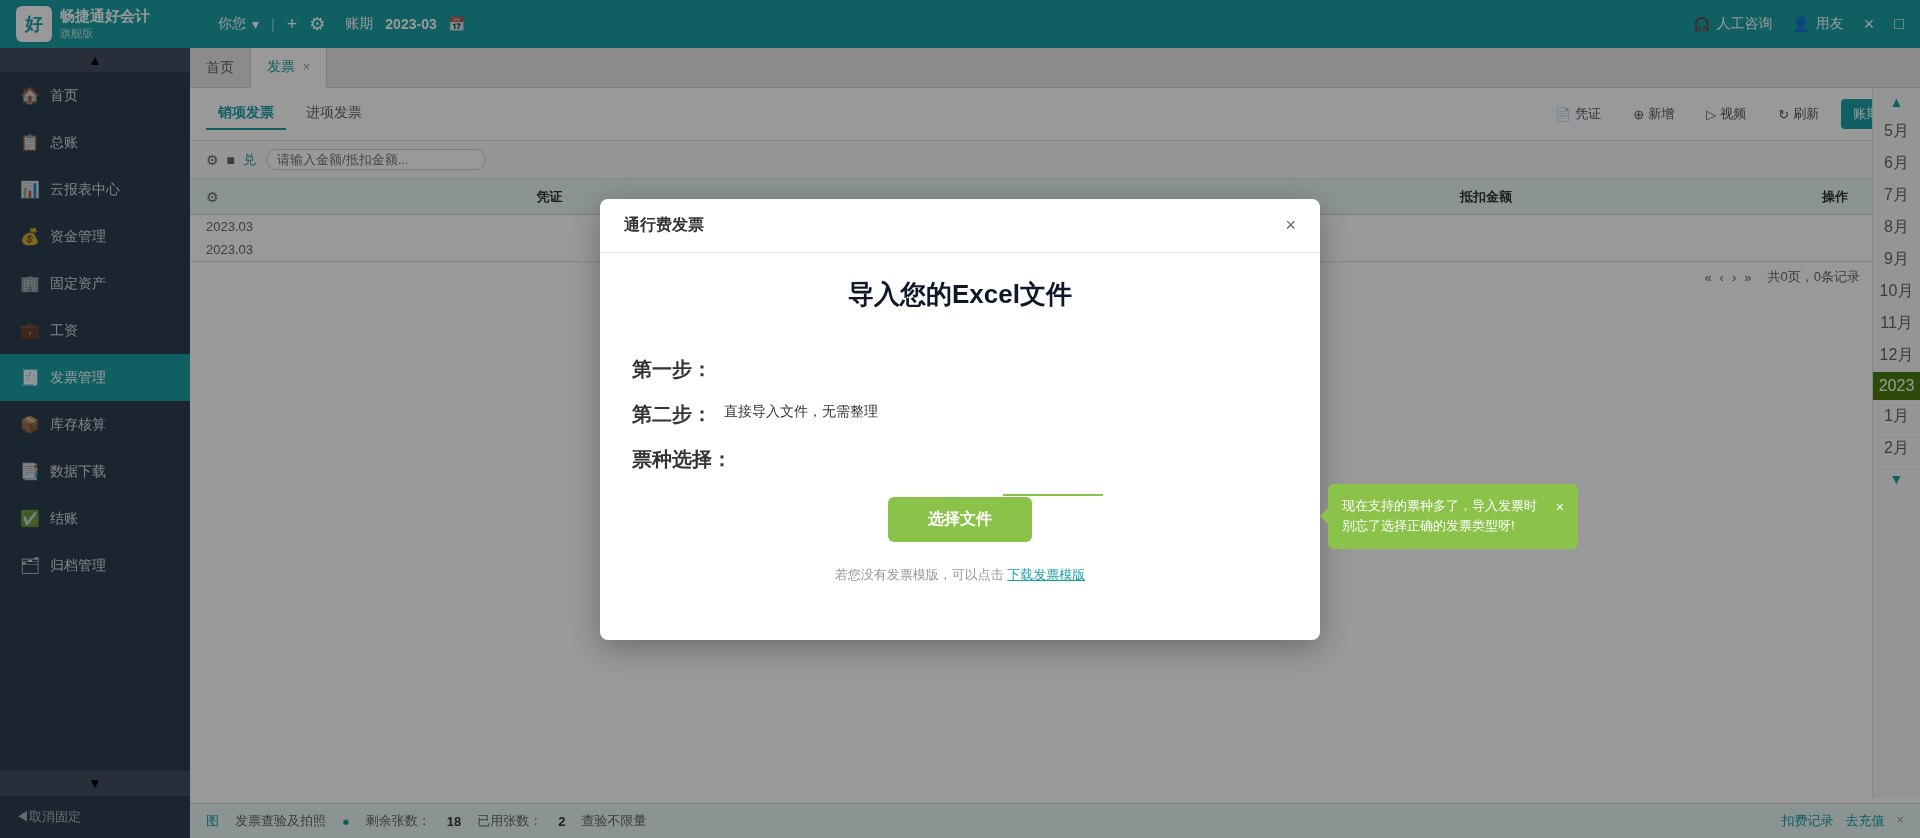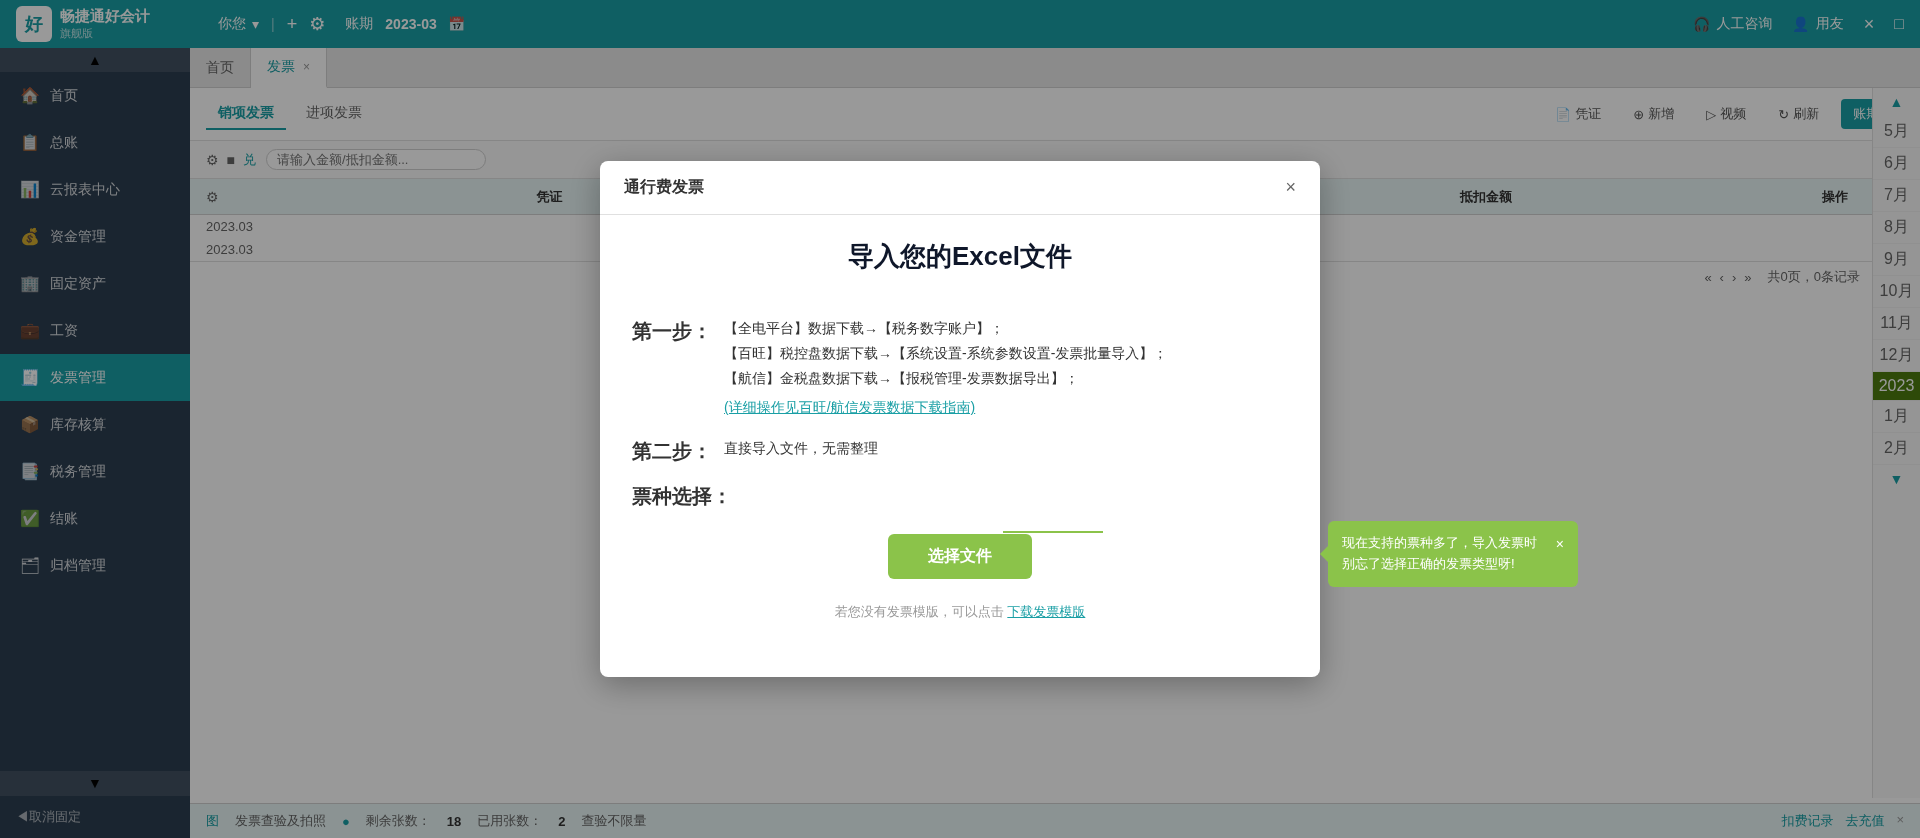--- a/index.html
+++ b/index.html
@@ -248,21 +248,21 @@
       <div class="sidebar-item active">
         <span class="sidebar-item-icon">🧾</span>
         <span>发票管理</span>
       </div>
       <div class="sidebar-item">
         <span class="sidebar-item-icon">📦</span>
         <span>库存核算</span>
       </div>
       <div class="sidebar-item">
         <span class="sidebar-item-icon">📑</span>
-        <span>税务管理</span>
+        <span>数据下载</span>
       </div>
       <div class="sidebar-item">
         <span class="sidebar-item-icon">✅</span>
         <span>结账</span>
       </div>
       <div class="sidebar-item">
         <span class="sidebar-item-icon">🗂</span>
         <span>归档管理</span>
       </div>
     </div>
@@ -386,28 +386,20 @@
     <div class="modal-header">
       <span class="modal-title">通行费发票</span>
       <span class="modal-close">×</span>
     </div>
 
     <div class="modal-body">
       <div class="modal-main-title">导入您的Excel文件</div>
 
       <div class="step-row">
         <span class="step-label">第一步：</span>
-        <div class="step-content">
-          <div>【全电平台】数据下载→【税务数字账户】；</div>
-          <div>【百旺】税控盘数据下载→【系统设置-系统参数设置-发票批量导入】；</div>
-          <div>【航信】金税盘数据下载→【报税管理-发票数据导出】；</div>
-          <div style="margin-top:4px">
-            <span class="step-link">(详细操作见百旺/航信发票数据下载指南)</span>
-          </div>
-        </div>
       </div>
 
       <div class="step-row">
         <span class="step-label">第二步：</span>
         <span class="step-content">直接导入文件，无需整理</span>
       </div>
 
       <div class="step-row" style="position:relative">
         <span class="step-label">票种选择：</span>
 

